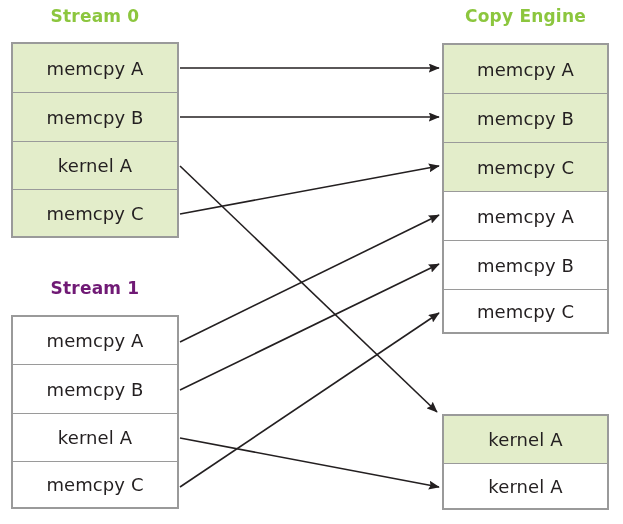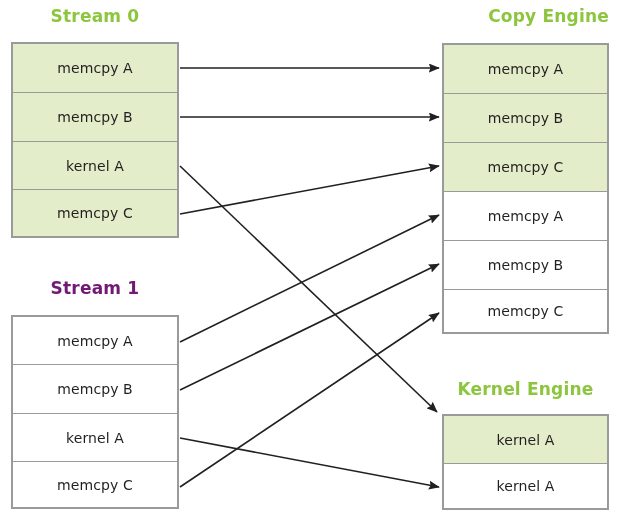--- a/index.html
+++ b/index.html
@@ -27,21 +27,21 @@
     border:2px solid #9a9a9a;
     box-sizing:border-box;
     background:#ffffff;
   }
   .cell{
     box-sizing:border-box;
     border-bottom:1px solid #9a9a9a;
     display:flex;
     align-items:center;
     justify-content:center;
-    font-size:14px;
+    font-size:18px;
     color:#231f20;
     background:#ffffff;
     letter-spacing:0.1px;
   }
   .cell:last-child{border-bottom:none;}
   .cell.filled{background:#e3edca;}
 
   svg.arrows{
     position:absolute;left:0;top:0;
     width:623px;height:524px;
@@ -79,21 +79,21 @@
         <span>memcpy B</span>
       </div>
       <div class="cell" style="height: 48px; border-bottom-color: rgb(154, 154, 154); color: rgb(35, 31, 32);">
         <span>kernel A</span>
       </div>
       <div class="cell" style="height: 45px; border-bottom-color: rgb(154, 154, 154); color: rgb(35, 31, 32);">
         <span>memcpy C</span>
       </div>
     </div>
 
-  <div class="group-title" style="left: 442px; top: 6px; width: 167px; color: rgb(140, 198, 62); text-align: right;">Copy Engine</div>
+  <div class="group-title" style="left: 442px; top: 6px; width: 167px; color: rgb(140, 198, 62);">Copy Engine</div>
   <div class="queue" id="q-copy" style="left: 442px; top: 43px; width: 167px; height: 291px; border-color: rgb(154, 154, 154);">
       <div class="cell filled" style="height: 49px; border-bottom-color: rgb(154, 154, 154); color: rgb(35, 31, 32); background: rgb(227, 237, 202);">
         <span>memcpy A</span>
       </div>
       <div class="cell filled" style="height: 49px; border-bottom-color: rgb(154, 154, 154); color: rgb(35, 31, 32); background: rgb(227, 237, 202);">
         <span>memcpy B</span>
       </div>
       <div class="cell filled" style="height: 49px; border-bottom-color: rgb(154, 154, 154); color: rgb(35, 31, 32); background: rgb(227, 237, 202);">
         <span>memcpy C</span>
       </div>
@@ -101,21 +101,20 @@
         <span>memcpy A</span>
       </div>
       <div class="cell" style="height: 49px; border-bottom-color: rgb(154, 154, 154); color: rgb(35, 31, 32);">
         <span>memcpy B</span>
       </div>
       <div class="cell" style="height: 42px; border-bottom-color: rgb(154, 154, 154); color: rgb(35, 31, 32);">
         <span>memcpy C</span>
       </div>
     </div>
 
-  <div class="group-title" style="left: 442px; top: 379px; width: 167px; color: rgb(140, 198, 62);">Kernel Engine</div>
   <div class="queue" id="q-kernel" style="left: 442px; top: 414px; width: 167px; height: 96px; border-color: rgb(154, 154, 154);">
       <div class="cell filled" style="height: 48px; border-bottom-color: rgb(154, 154, 154); color: rgb(35, 31, 32); background: rgb(227, 237, 202);">
         <span>kernel A</span>
       </div>
       <div class="cell" style="height: 44px; border-bottom-color: rgb(154, 154, 154); color: rgb(35, 31, 32);">
         <span>kernel A</span>
       </div>
     </div>
 
   <svg class="arrows" viewBox="0 0 623 524">

